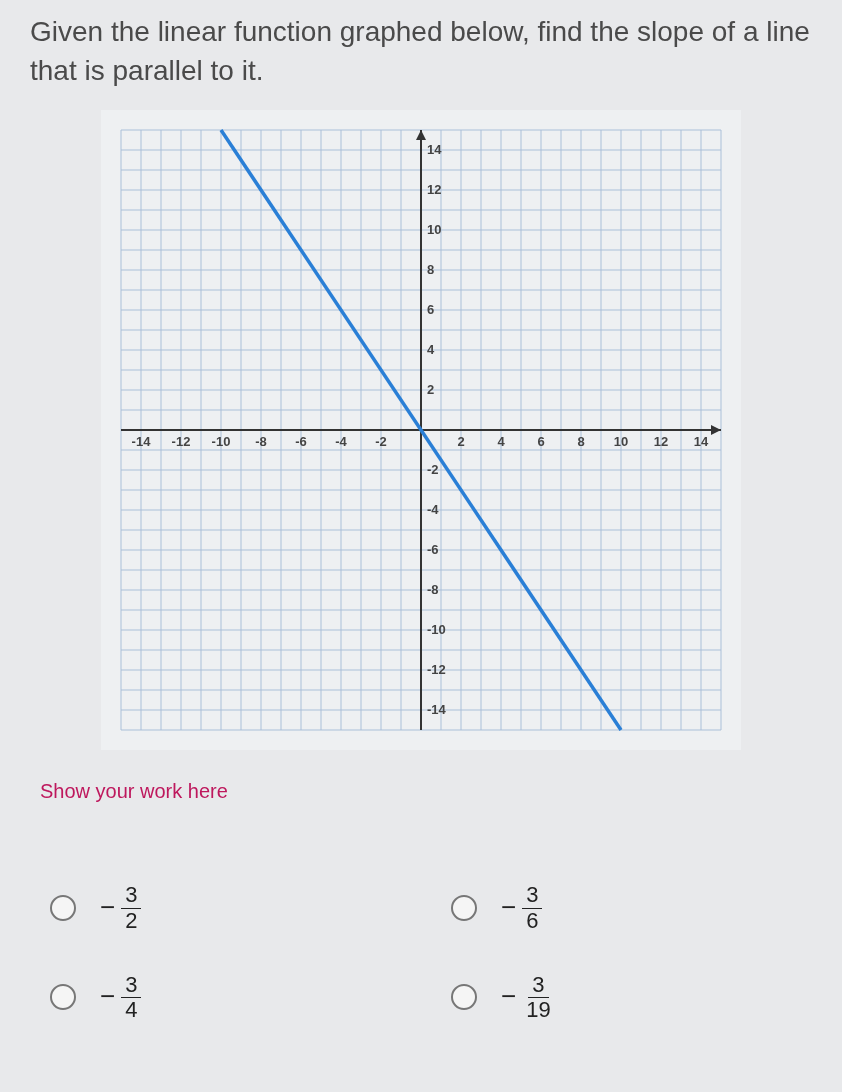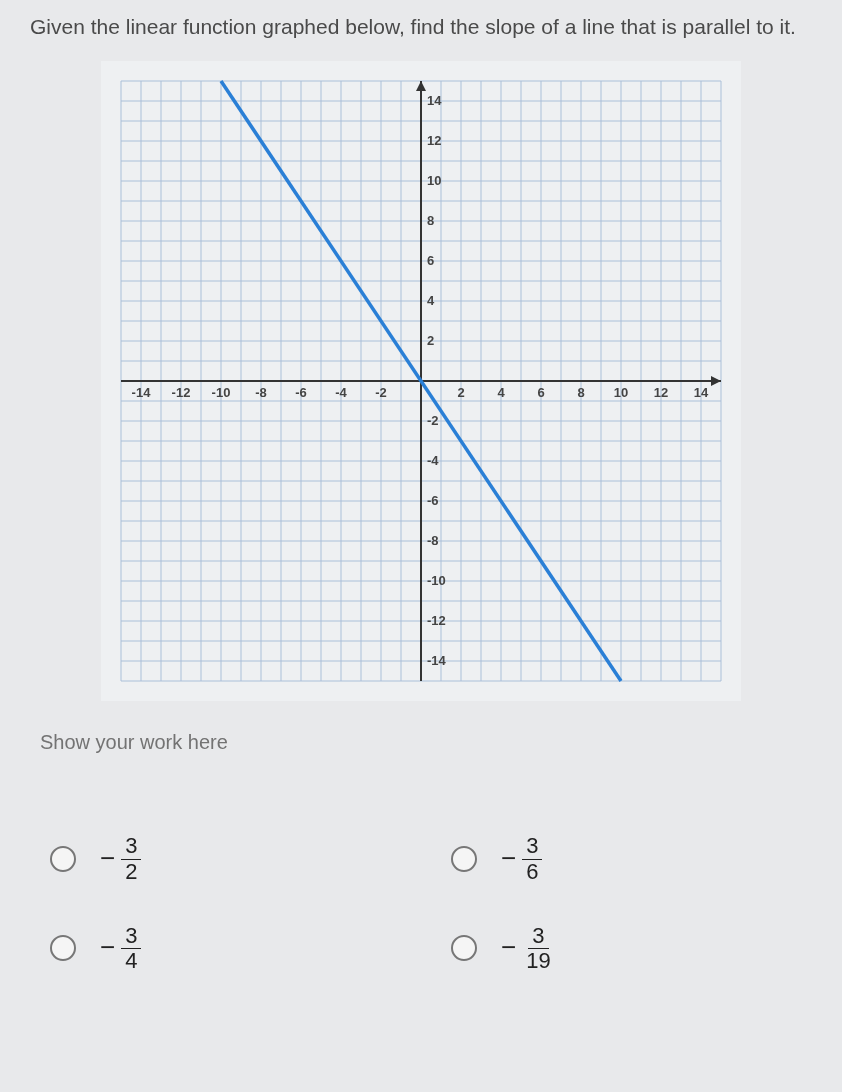--- a/index.html
+++ b/index.html
@@ -5,34 +5,34 @@
   * { box-sizing: border-box; margin: 0; padding: 0; }
   body {
     width: 842px;
     height: 1092px;
     background: #e8e9eb;
     font-family: Arial, sans-serif;
     padding: 12px 30px;
     color: #333;
   }
   .question {
-    font-size: 21px;
+    font-size: 28px;
     color: #4a4a4a;
     line-height: 1.4;
     margin-bottom: 20px;
     font-weight: 500;
   }
   .graph-wrap {
     display: flex;
     justify-content: center;
     margin: 10px 0 30px 0;
   }
   .show-work {
     font-size: 20px;
-    color: #737373;
+    color: #be185d;
     margin: 30px 0 80px 10px;
   }
   .options {
     display: grid;
     grid-template-columns: 1fr 1fr;
     row-gap: 40px;
     column-gap: 60px;
     padding: 0 20px;
   }
   .option {

